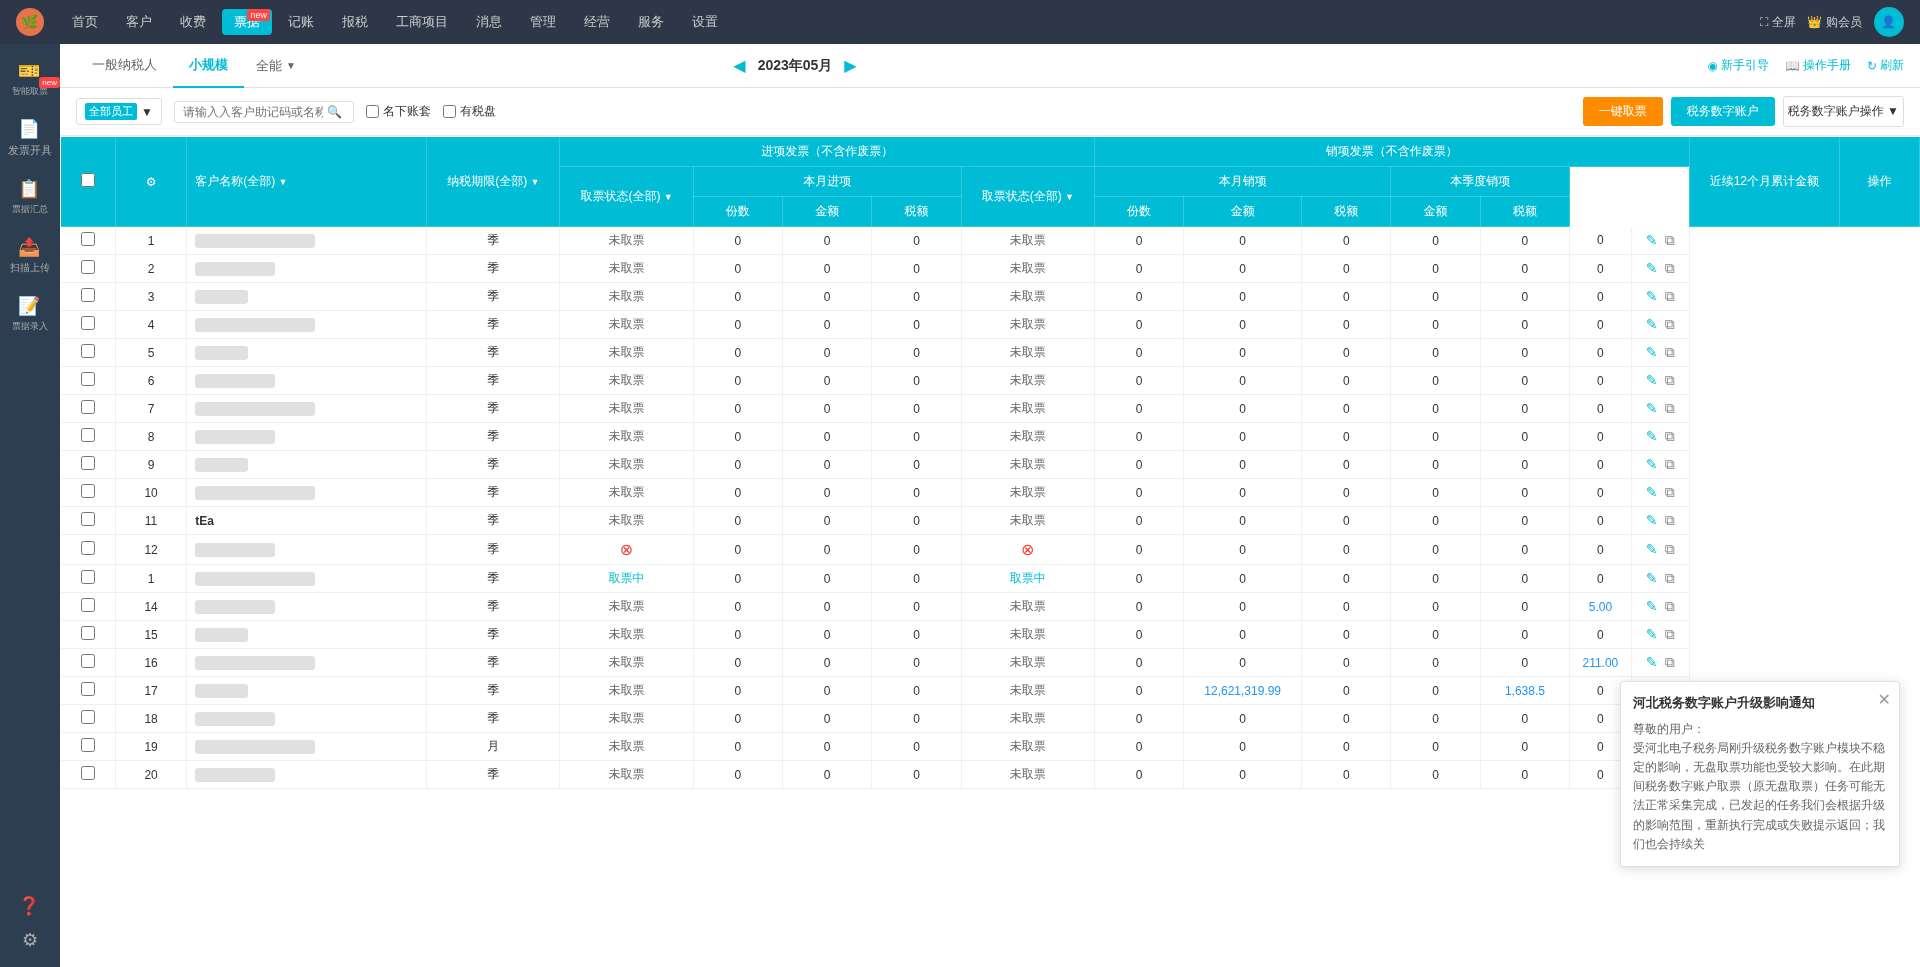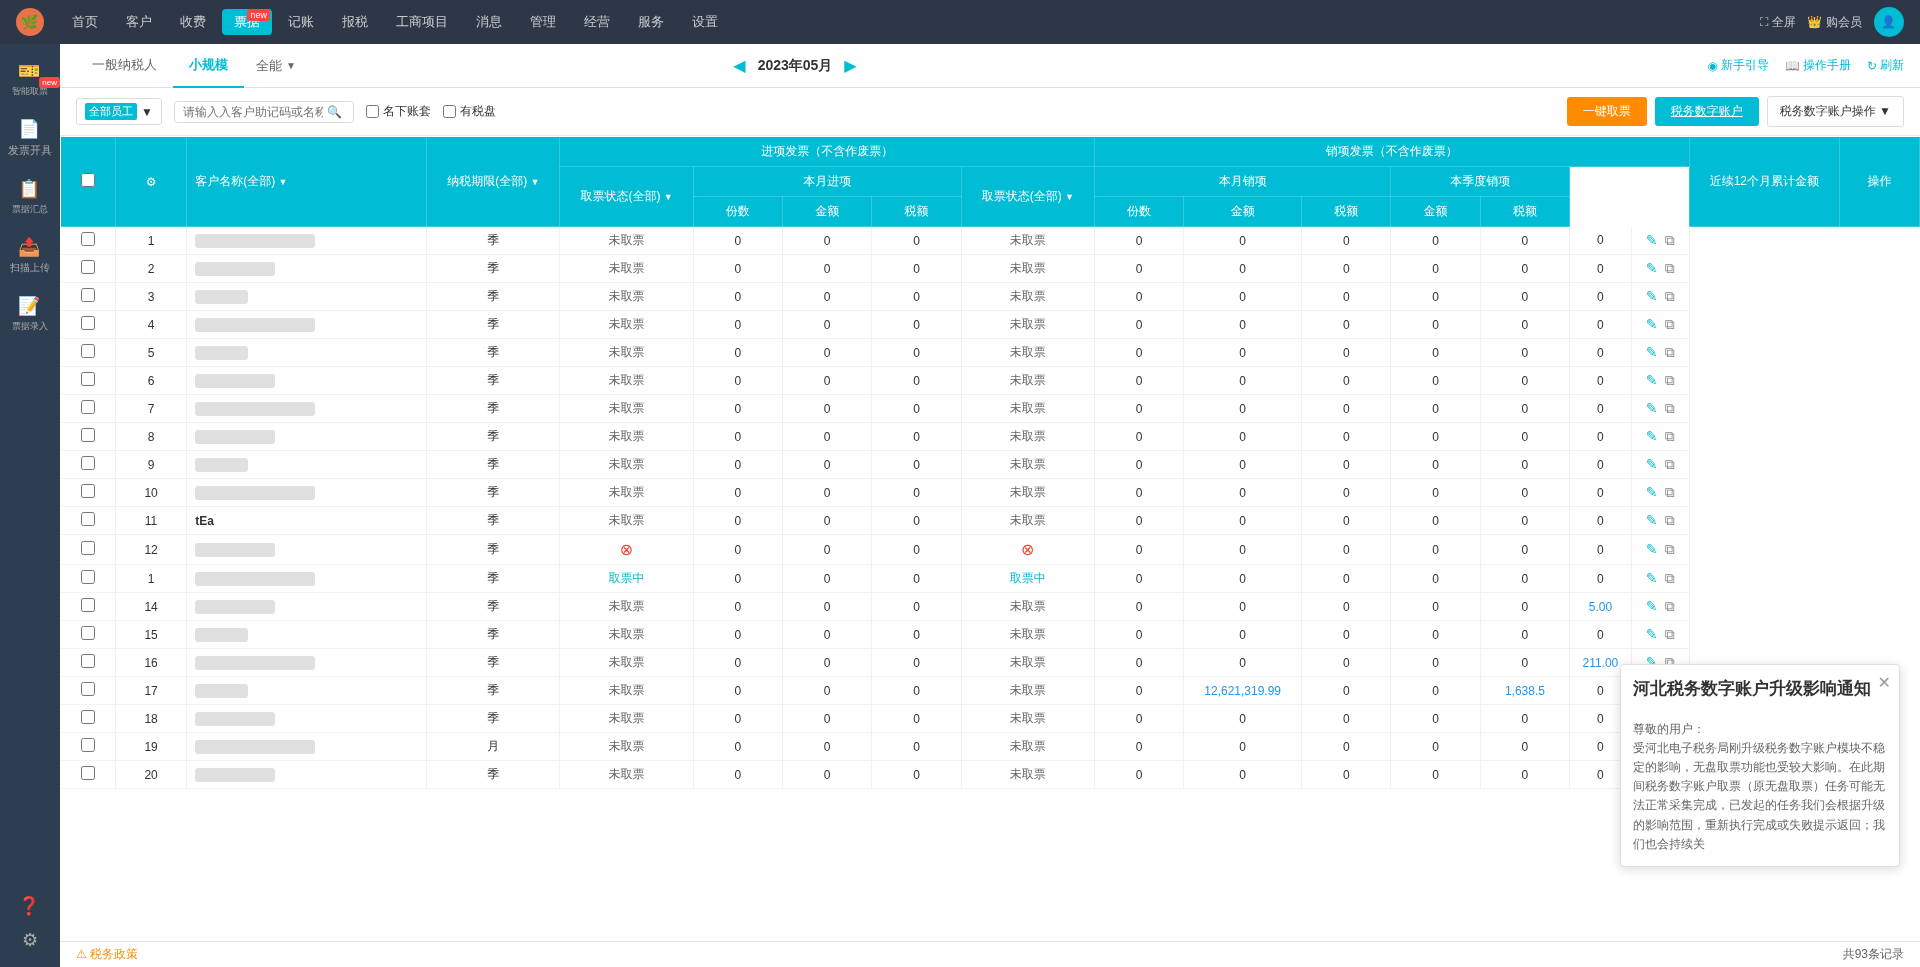--- a/index.html
+++ b/index.html
@@ -39,39 +39,39 @@
     .month-text { font-size: 14px; color: #333; font-weight: bold; }
 
     
     .toolbar { background: white; padding: 8px 16px; display: flex; align-items: center; gap: 12px; border-bottom: 1px solid #e8e8e8; }
     .employee-select { display: flex; align-items: center; background: white; border: 1px solid #ddd; border-radius: 3px; padding: 4px 8px; gap: 4px; font-size: 12px; cursor: pointer; }
     .search-box { display: flex; align-items: center; border: 1px solid #ddd; border-radius: 3px; padding: 3px 8px; gap: 4px; font-size: 12px; width: 180px; }
     .search-box input { border: none; outline: none; font-size: 12px; width: 140px; color: #999; }
     .checkbox-item { display: flex; align-items: center; gap: 4px; font-size: 12px; cursor: pointer; }
     .toolbar-right { margin-left: auto; display: flex; align-items: center; gap: 8px; }
     .btn-primary { background: #ff8c00; color: white; border: none; padding: 6px 16px; border-radius: 3px; cursor: pointer; font-size: 12px; }
-    .btn-teal { background: #00bcd4; color: white; border: none; padding: 6px 16px; border-radius: 3px; cursor: pointer; font-size: 12px; text-decoration: underline; }
-    .btn-outline { background: white; color: #333; border: 1px solid #ddd; padding: 6px 12px; border-radius: 3px; cursor: pointer; font-size: 12px; display: flex; align-items: center; gap: 4px; }
+    .btn-teal { background: #00bcd4; color: white; border: none; padding: 6px 16px; border-radius: 3px; cursor: pointer; font-size: 12px; }
+    .btn-outline { background: white; color: #333; border: 1px solid #ddd; padding: 6px 4px; border-radius: 3px; cursor: pointer; font-size: 12px; display: flex; align-items: center; gap: 4px; }
 
     
     .table-container { flex: 1; overflow: auto; background: white; }
     table { width: 100%; border-collapse: collapse; font-size: 12px; }
     th { background: #00bcd4; color: white; padding: 6px 20px; text-align: center; border: 1px solid rgba(255,255,255,0.2); font-weight: normal; white-space: nowrap; }
     td { padding: 5px 4px; text-align: center; border-bottom: 1px solid #f0f0f0; border-right: 1px solid #f0f0f0; white-space: nowrap; }
     .blurred { background: #e0e0e0; color: transparent; border-radius: 3px; height: 14px; display: inline-block; min-width: 80px; }
     .blurred.sm { min-width: 50px; }
     .blurred.lg { min-width: 120px; }
     .ops-icon { color: #00bcd4; cursor: pointer; font-size: 14px; margin: 0 2px; }
     .ops-icon.copy { color: #888; }
     .amount-blue { color: #2196f3; }
     .header-checkbox { width: 20px; }
 
     
     .notification-popup { position: fixed; right: 20px; bottom: 100px; width: 280px; background: white; border: 1px solid #e0e0e0; border-radius: 4px; box-shadow: 0 2px 12px rgba(0,0,0,0.15); padding: 12px; z-index: 100; }
-    .popup-title { font-size: 17px; font-weight: bold; color: #333; margin-bottom: 20px; padding-right: 16px; }
+    .popup-title { font-size: 13px; font-weight: bold; color: #333; margin-bottom: 8px; padding-right: 16px; }
     .popup-content { font-size: 12px; color: #666; line-height: 1.6; }
     .popup-close { position: absolute; top: 8px; right: 8px; cursor: pointer; color: #999; font-size: 16px; }
 
     
     .bottom-bar { background: white; border-top: 1px solid #e0e0e0; padding: 4px 16px; display: flex; align-items: center; }
     .status-link { color: #ff8c00; font-size: 12px; cursor: pointer; }
     .total-records { margin-left: auto; font-size: 12px; color: #666; }
 
     .select-all-checkbox { width: 14px; height: 14px; }
     .row-checkbox { width: 14px; height: 14px; }
@@ -641,24 +641,20 @@
     <td>0</td>
     <td>
       <span class="ops-icon" title="编辑">✎</span>
       <span class="ops-icon copy" title="复制">⧉</span>
     </td>
   </tr>
           </tbody>
       </table>
     </div>
 
-    <div class="bottom-bar">
-      <span class="status-link">⚠ <span>税务政策</span></span>
-      <span class="total-records">共93条记录</span>
-    </div>
   </div>
 </div>
 
 <div class="notification-popup">
   <div class="popup-close">✕</div>
   <div class="popup-title">河北税务数字账户升级影响通知</div>
   <div class="popup-content" style="white-space:pre-line;">尊敬的用户：
 受河北电子税务局刚升级税务数字账户模块不稳定的影响，无盘取票功能也受较大影响。在此期间税务数字账户取票（原无盘取票）任务可能无法正常采集完成，已发起的任务我们会根据升级的影响范围，重新执行完成或失败提示返回；我们也会持续关</div>
 </div>
 

